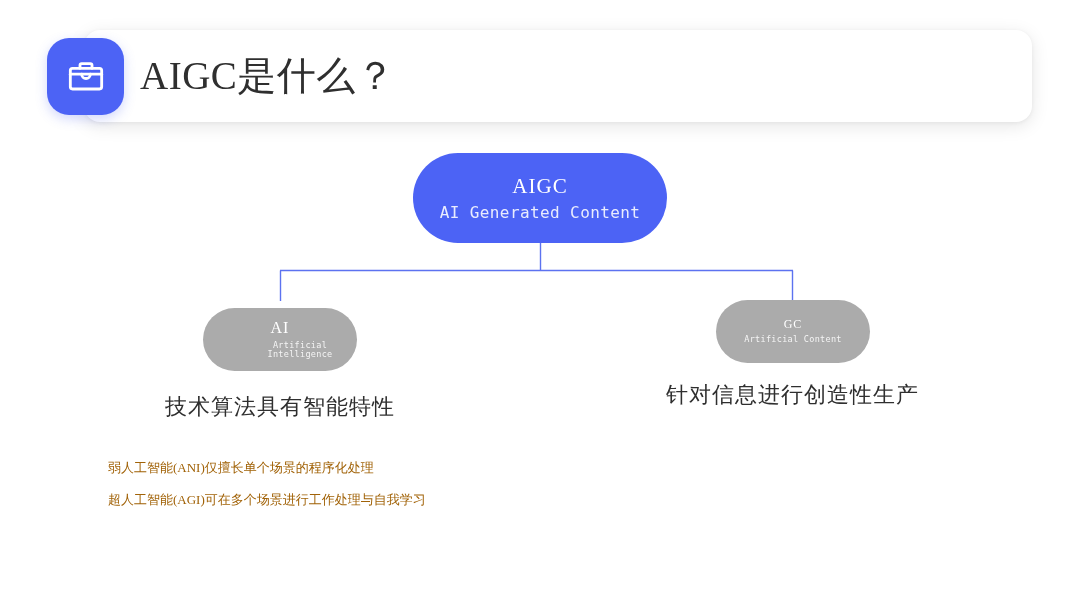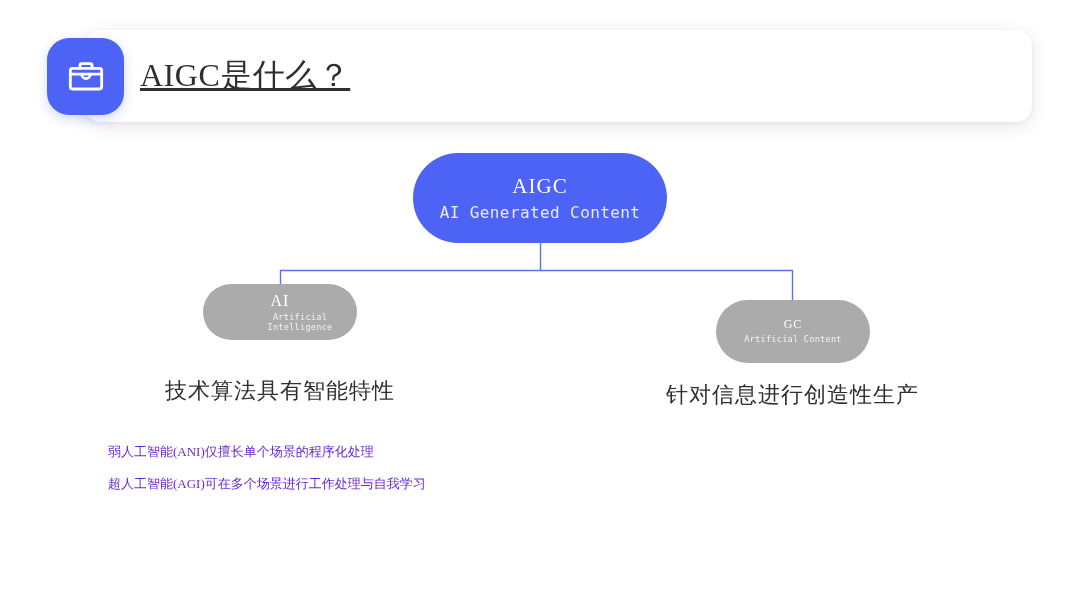--- a/index.html
+++ b/index.html
@@ -27,25 +27,24 @@
     box-shadow: 0 4px 18px rgba(0,0,0,0.10), 0 1px 4px rgba(0,0,0,0.05);
   }
   #header-title {
     position: absolute;
     left: 140px;
     top: 30px;
     width: 700px;
     height: 92px;
     display: flex;
     align-items: center;
-    font-size: 32px;
+    font-size: 39px;
     color: #2f2f2f;
     letter-spacing: 0.5px;
     font-family: "Liberation Serif", "DejaVu Serif", serif;
-    text-decoration: underline;
   }
 
   
   #header-icon {
     position: absolute;
     left: 47px;
     top: 38px;
     width: 77px;
     height: 77px;
     background: #4c63f5;
@@ -94,23 +93,23 @@
     width: 254px;
     height: 90px;
     background: #4c63f5;
     border-radius: 45px;
   }
   #node-aigc .node-title { font-size: 21px; margin-bottom: 6px; letter-spacing: 1px; }
   #node-aigc .node-sub   { font-size: 16px; letter-spacing: 0.4px; }
 
   #node-ai {
     left: 203px;
-    top: 284px;
+    top: 308px;
     width: 154px;
-    height: 56px;
+    height: 63px;
     background: #ababab;
     border-radius: 32px;
   }
   #node-ai .node-title { font-size: 16px; margin-bottom: 4px; letter-spacing: 1px; }
   #node-ai .node-sub   { font-size: 8.5px; letter-spacing: 0.3px; padding-left: 40px; }
 
   #node-gc {
     left: 716px;
     top: 300px;
     width: 154px;
@@ -132,28 +131,28 @@
     color: #2f2f2f;
     text-align: center;
     letter-spacing: 1px;
   }
   .col-lines {
     margin-top: 30px;
   }
   .col-line {
     font-family: "Liberation Serif", "DejaVu Serif", serif;
     font-size: 13px;
-    color: #6d28d9;
+    color: #a16207;
     line-height: 32px;
     white-space: nowrap;
   }
 
   #column-left {
     left: 85px;
-    top: 376px;
+    top: 392px;
     width: 390px;
   }
   #column-left .col-lines { text-align: left; padding-left: 23px; }
 
   #column-right {
     left: 640px;
     top: 380px;
     width: 305px;
   }
   #column-right .col-lines { text-align: center; }

